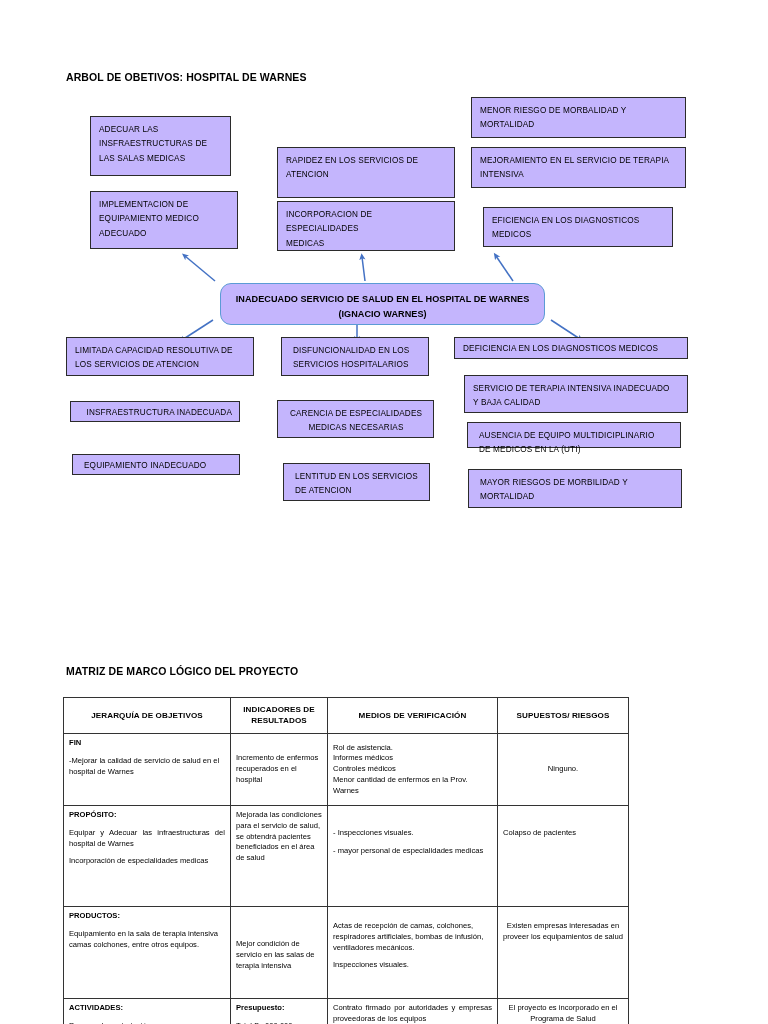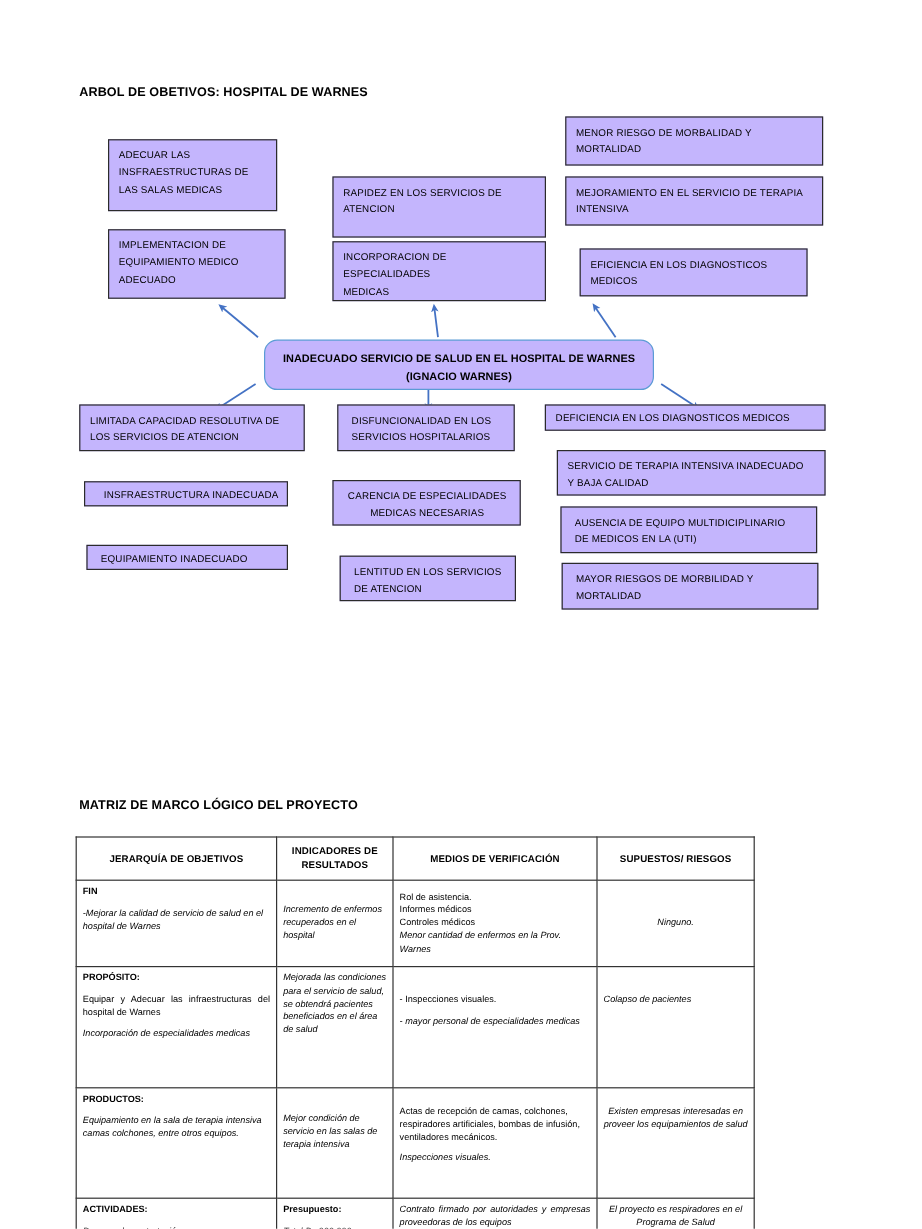--- a/index.html
+++ b/index.html
@@ -84,21 +84,21 @@
   }
   #matrix th {
     text-align: center;
     font-weight: bold;
     font-size: 8.1px;
     vertical-align: middle;
     padding: 6px 3px;
     letter-spacing: 0.1px;
   }
   #matrix td p { margin: 0 0 7px 0; }
-  #matrix td p:last-child { margin-bottom: 0; font-style: italic; }
+  #matrix td p:last-child { margin-bottom: 0; }
   .cell-head { font-weight: bold; }
   .just { text-align: justify; }
   .ctr { text-align: center; }
   .col1 { width: 167px; }
   .col2 { width: 97px; }
   .col3 { width: 170px; }
   .col4 { width: 131px; }
 </style>
 </head>
 <body>
@@ -199,21 +199,21 @@
 
   <div class="node" style="left:464px; top:375px; width:224px; height:38px;">
     <span>SERVICIO DE TERAPIA INTENSIVA INADECUADO</span>
     <span>Y BAJA CALIDAD</span>
   </div>
 
   <div class="node" style="left:454px; top:337px; width:234px; height:22px; padding-top:4px;">
     <span>DEFICIENCIA EN LOS DIAGNOSTICOS MEDICOS</span>
   </div>
 
-  <div class="node" style="left:467px; top:422px; width:214px; height:39px; padding-left:11px;">
+  <div class="node" style="left:467px; top:422px; width:214px; height:26px; padding-left:11px;">
     <span>AUSENCIA DE EQUIPO MULTIDICIPLINARIO</span>
     <span>DE MEDICOS EN LA (UTI)</span>
   </div>
 
   <div class="node" style="left:468px; top:469px; width:214px; height:39px; padding-left:11px;">
     <span>MAYOR RIESGOS DE MORBILIDAD Y</span>
     <span>MORTALIDAD</span>
   </div>
 
 </div>
@@ -264,21 +264,21 @@
       <td style="padding-top:22px;">
         <p>Colapso de pacientes</p>
       </td>
     </tr>
 
     <tr style="height:92px;">
       <td>
         <p class="cell-head">PRODUCTOS:</p>
         <p>Equipamiento en la sala de terapia intensiva camas colchones, entre otros equipos.</p>
       </td>
-      <td style="padding-top:20px;">
+      <td style="padding-top:32px;">
         <p>Mejor condición de servicio en las salas de terapia intensiva</p>
       </td>
       <td style="padding-top:14px;">
         <p>Actas de recepción de camas, colchones, respiradores artificiales, bombas de infusión, ventiladores mecánicos.</p>
         <p>Inspecciones visuales.</p>
       </td>
       <td class="ctr" style="padding-top:14px;">
         <p>Existen empresas interesadas en proveer los equipamientos de salud</p>
       </td>
     </tr>
@@ -289,17 +289,17 @@
         <p>Proceso de contratación</p>
       </td>
       <td>
         <p class="cell-head">Presupuesto:</p>
         <p>Total Bs 000.000</p>
       </td>
       <td class="just">
         <p>Contrato firmado por autoridades y empresas proveedoras de los equipos</p>
       </td>
       <td class="ctr">
-        <p>El proyecto es respiradores en el Programa de Salud</p>
+        <p>El proyecto es incorporado en el Programa de Salud</p>
       </td>
     </tr>
   </tbody>
 </table>
 
 </body></html>

